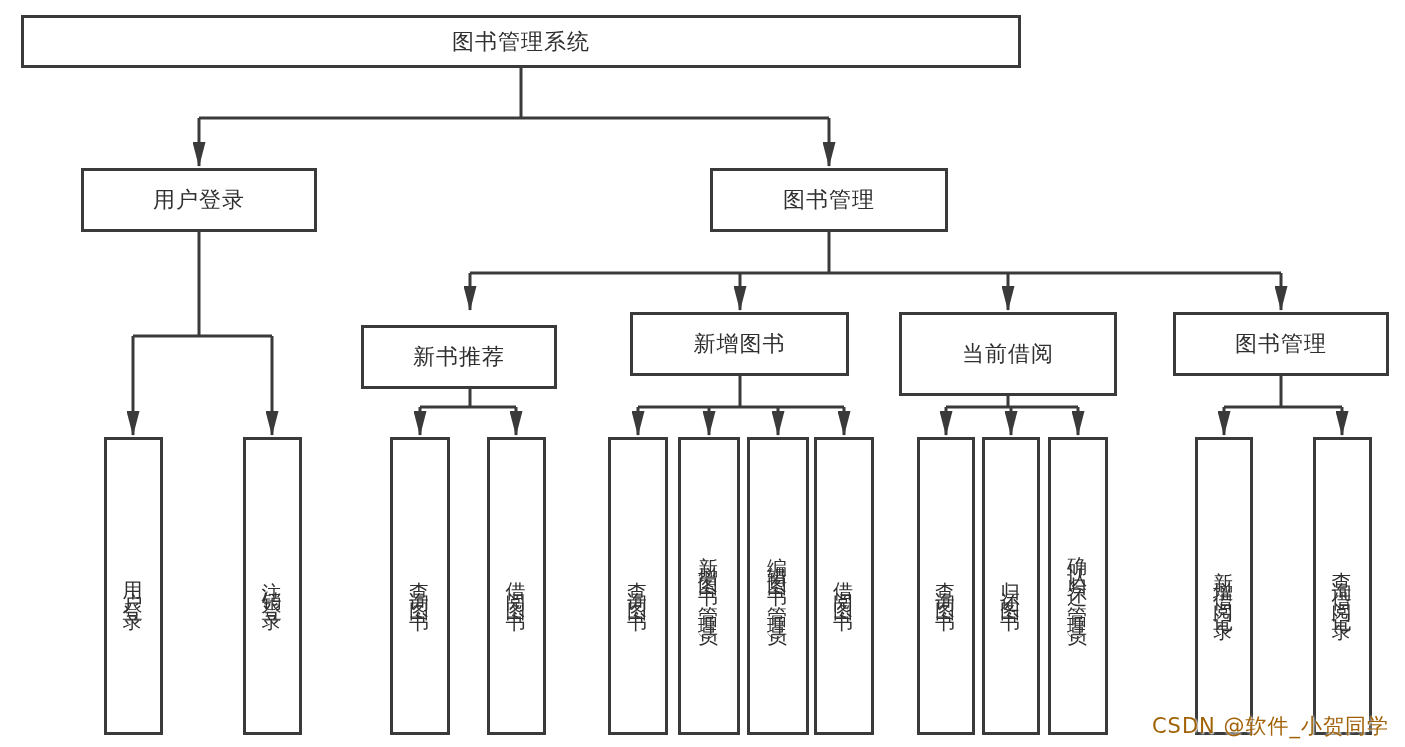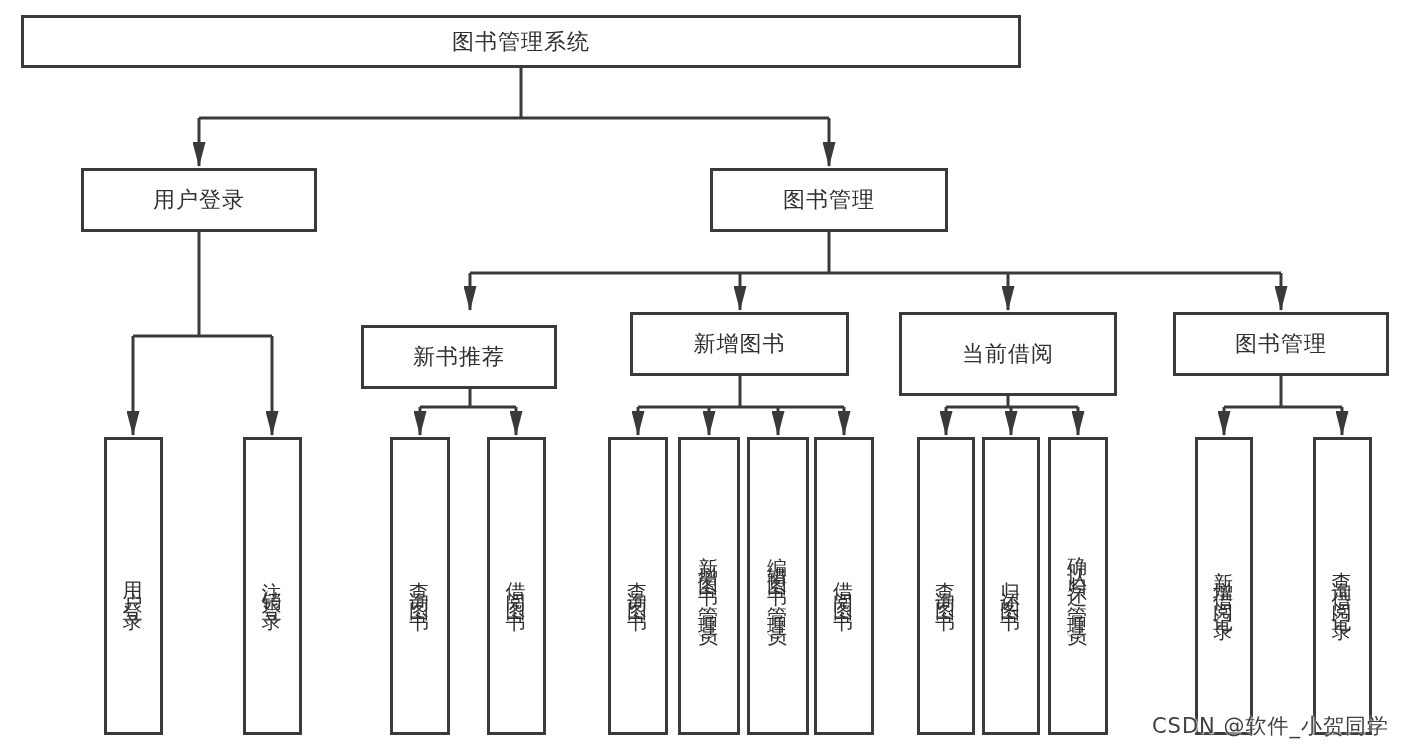--- a/index.html
+++ b/index.html
@@ -30,21 +30,21 @@
     font-size:20px;
     letter-spacing:10px;
     white-space:nowrap;
   }
   .watermark{
     position:absolute;
     right:16px;
     top:712px;
     z-index:3;
     font-size:21px;
-    color:#404040;
+    color:#a16207;
     letter-spacing:1px;
     text-shadow:0 0 3px #ffffff,1px 1px 2px #ffffff;
     white-space:nowrap;
   }
 </style>
 </head>
 <body>
 
 <div class="canvas">
 

